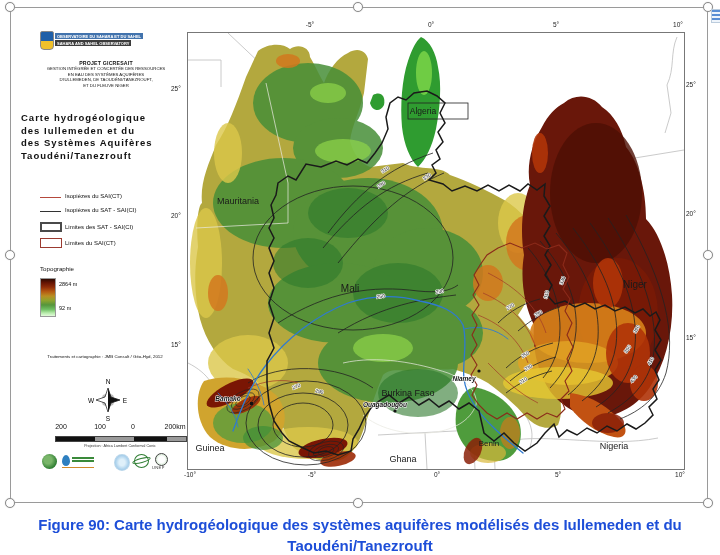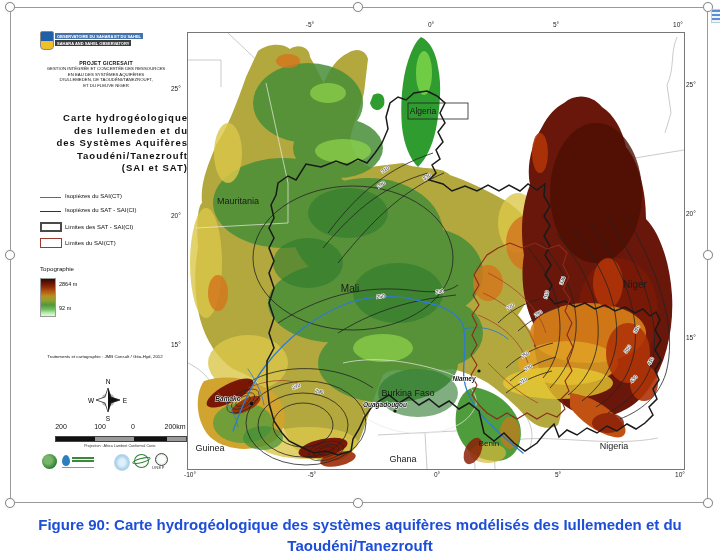--- a/index.html
+++ b/index.html
@@ -14,21 +14,21 @@
   .layout-opt{position:absolute;left:711px;top:9px;width:9px;height:12px;border:1px solid #bcd;
               background:repeating-linear-gradient(#5b8fd4 0 2px,#eef4fb 2px 4px);}
   
   .org-logo{position:absolute;left:40px;top:31px;width:12px;height:17px;border-radius:2px 2px 4px 4px;
             background:linear-gradient(#1f5fa8 0 55%,#f0c02a 55% 100%);border:0.5px solid #888;}
   .org-l1{position:absolute;left:55px;top:33px;font-size:4px;color:#fff;background:#4273ad;padding:0.5px 2px;white-space:nowrap;font-weight:bold;}
   .org-l2{position:absolute;left:55px;top:40px;font-size:4px;color:#fff;background:#3c3c3c;padding:0.5px 2px;white-space:nowrap;font-weight:bold;}
   .project{position:absolute;left:24px;top:60px;width:164px;text-align:center;}
   .project .t{font-size:5.2px;font-weight:bold;letter-spacing:.2px;}
   .project .l{font-size:4.3px;line-height:5.6px;}
-  .map-title{position:absolute;left:21px;top:112px;width:167px;text-align:right;
+  .map-title{position:absolute;left:21px;top:112px;width:167px;text-align:left;
              font-weight:bold;font-size:9.5px;line-height:12.5px;letter-spacing:1px;}
   .leg-row{position:absolute;left:40px;height:12px;}
   .leg-line{position:absolute;left:0;top:4px;width:21px;height:0;border-top:1.3px solid;}
   .leg-rect{position:absolute;left:0;top:0;width:22px;height:10px;background:#fff;box-sizing:border-box;}
   .leg-lab{position:absolute;left:25px;top:0;font-size:6px;white-space:nowrap;}
   .topo-lab{position:absolute;left:40px;top:265px;font-size:6.2px;}
   .ramp{position:absolute;left:40px;top:278px;width:14px;height:37px;border:.5px solid #999;
         background:linear-gradient(to bottom,#2e0a02 0%,#641403 10%,#8f2c08 22%,#b55a12 34%,
         #b98e22 46%,#8da32e 58%,#55953c 70%,#6fbe62 82%,#b8ecac 92%,#e4fbdc 100%);}
   .ramp-max{position:absolute;left:59px;top:281px;font-size:5.5px;}
@@ -64,21 +64,20 @@
     <div class="l">EN EAU DES SYSTÈMES AQUIFÈRES</div>
     <div class="l">D'IULLEMEDEN, DE TAOUDÉNI/TANEZROUFT,</div>
     <div class="l">ET DU FLEUVE NIGER</div>
   </div>
 
   <div class="map-title">
     <div>Carte hydrogéologique</div>
     <div>des Iullemeden et du</div>
     <div>des Systèmes Aquifères</div>
     <div>Taoudéni/Tanezrouft</div>
-    <div>(SAI et SAT)</div>
   </div>
 
   <div class="leg-row" style="top:193px;">
     <div class="leg-line" style="border-color:#b5493c;"></div>
     <div class="leg-lab">Isopièzes du SAI(CT)</div>
   </div>
   <div class="leg-row" style="top:207px;">
     <div class="leg-line" style="border-color:#333;"></div>
     <div class="leg-lab">Isopièzes du SAT - SAI(CI)</div>
   </div>

